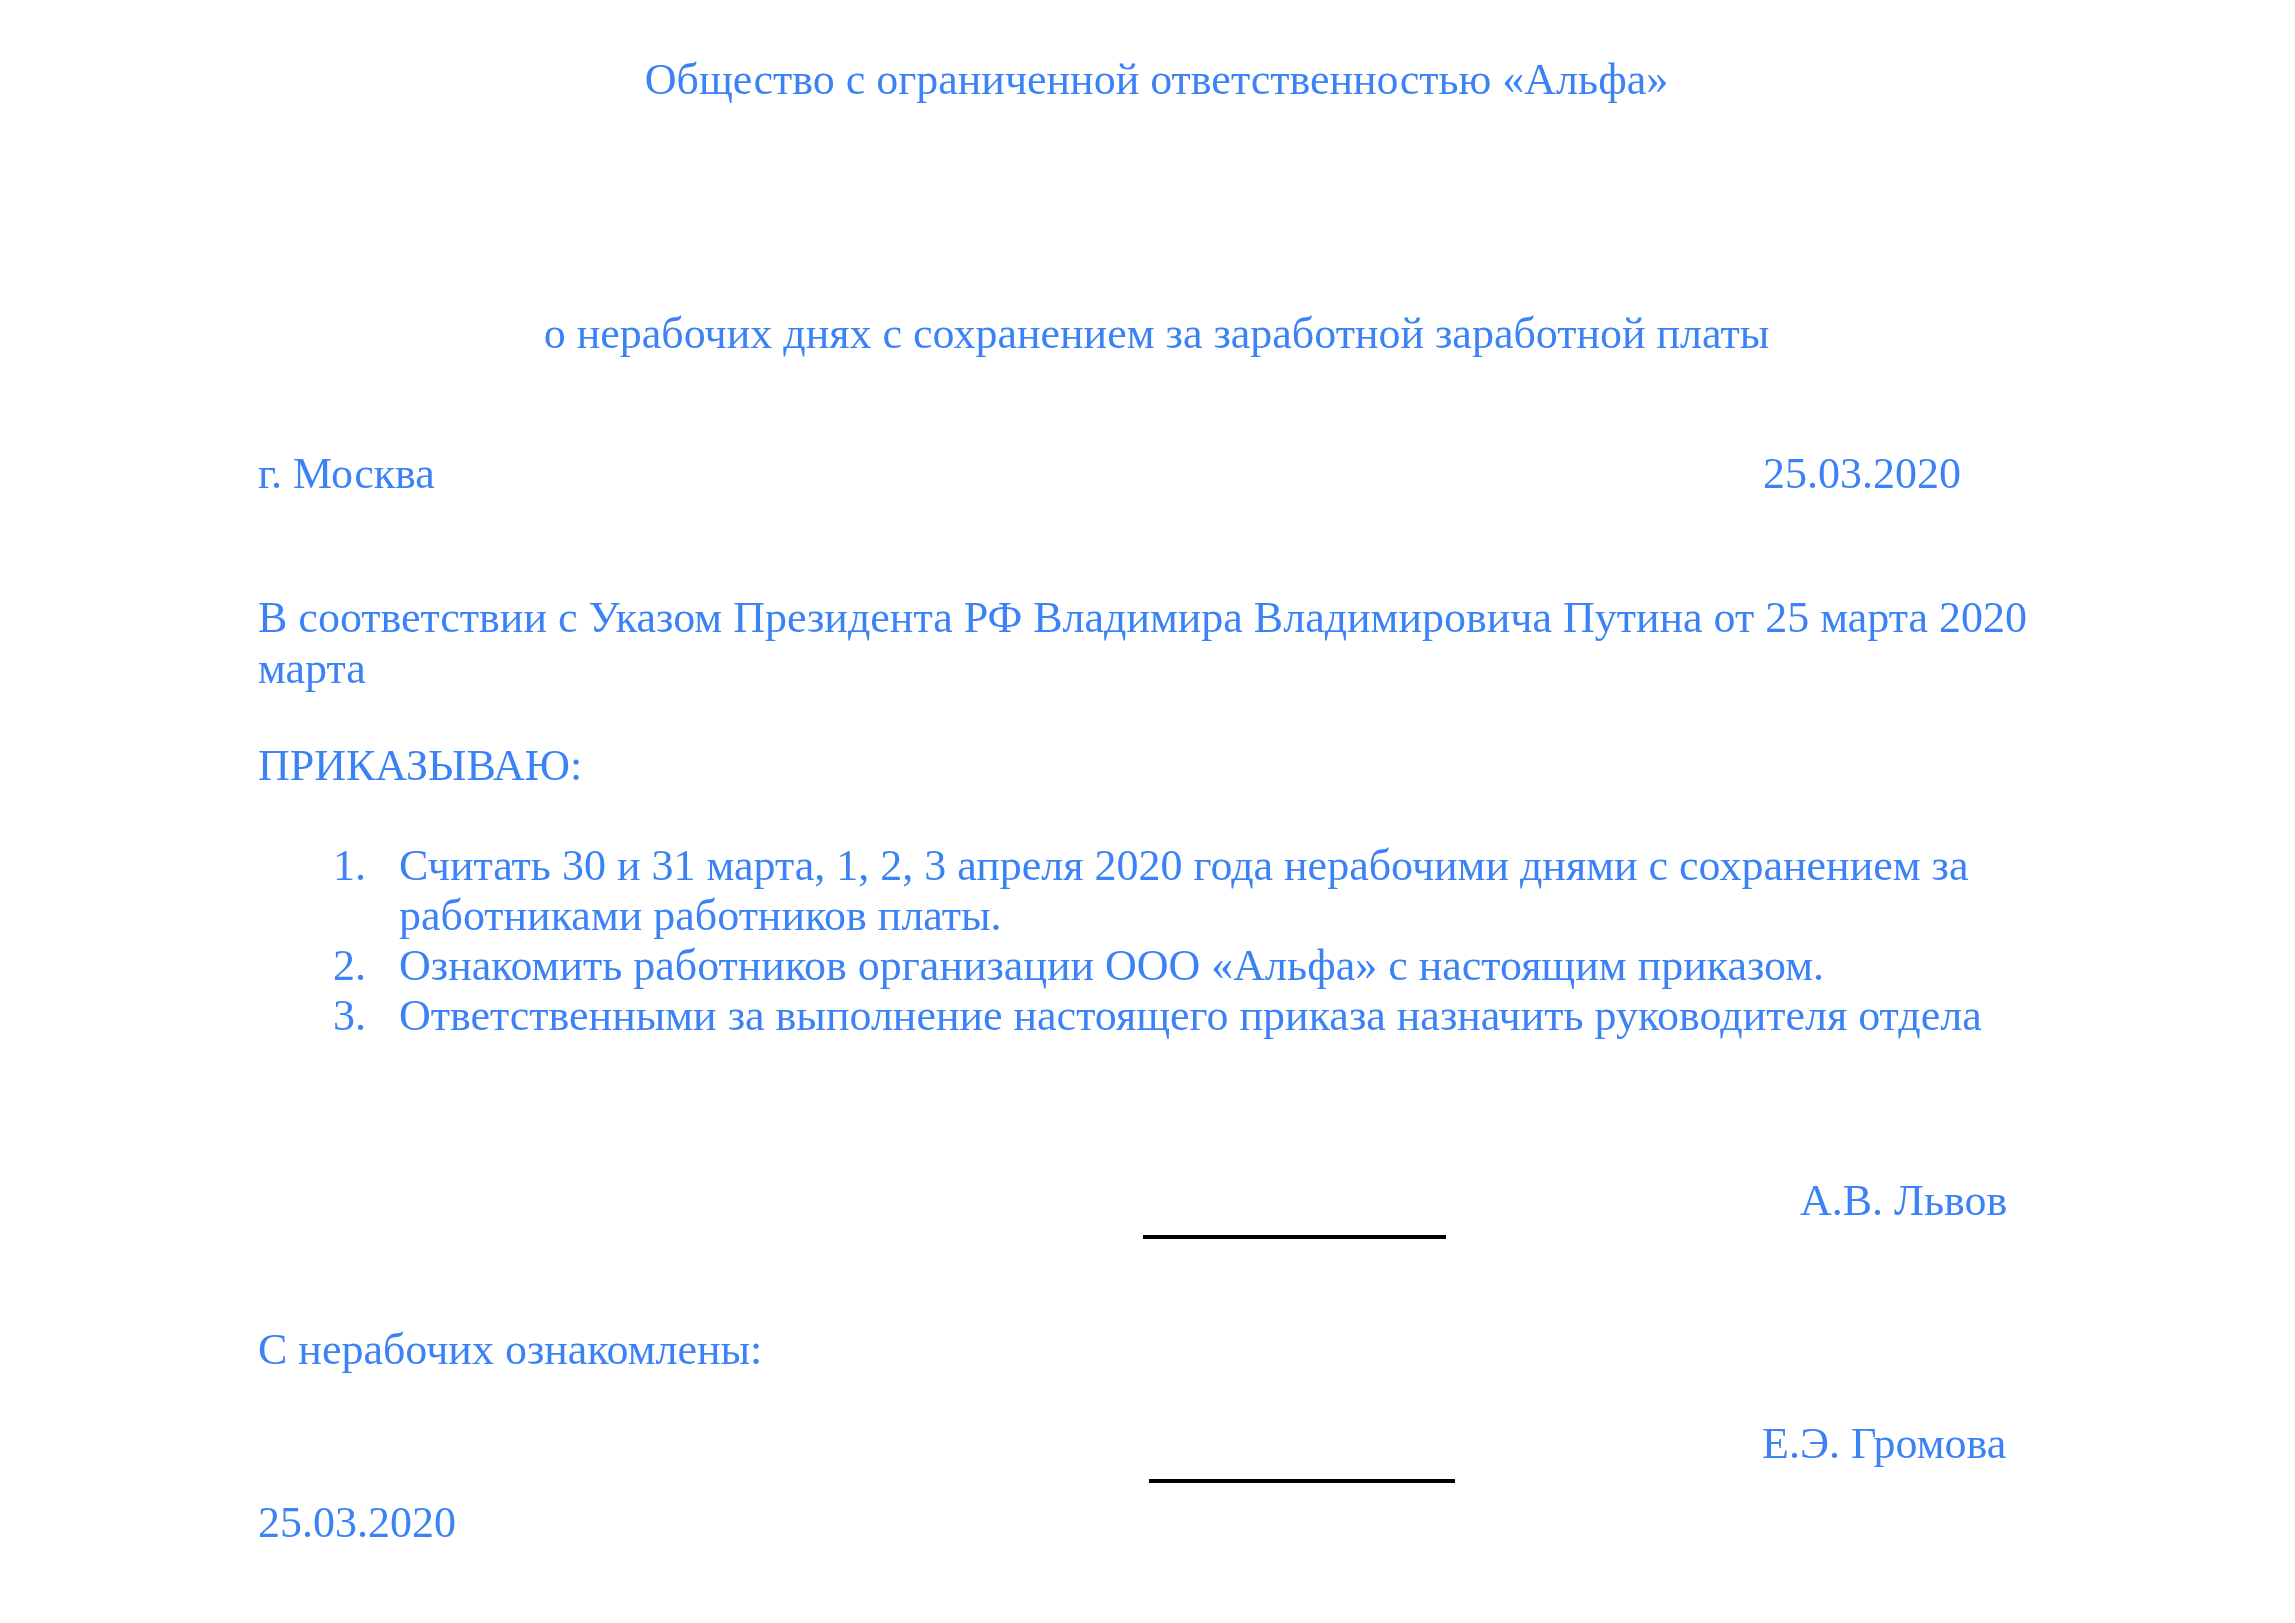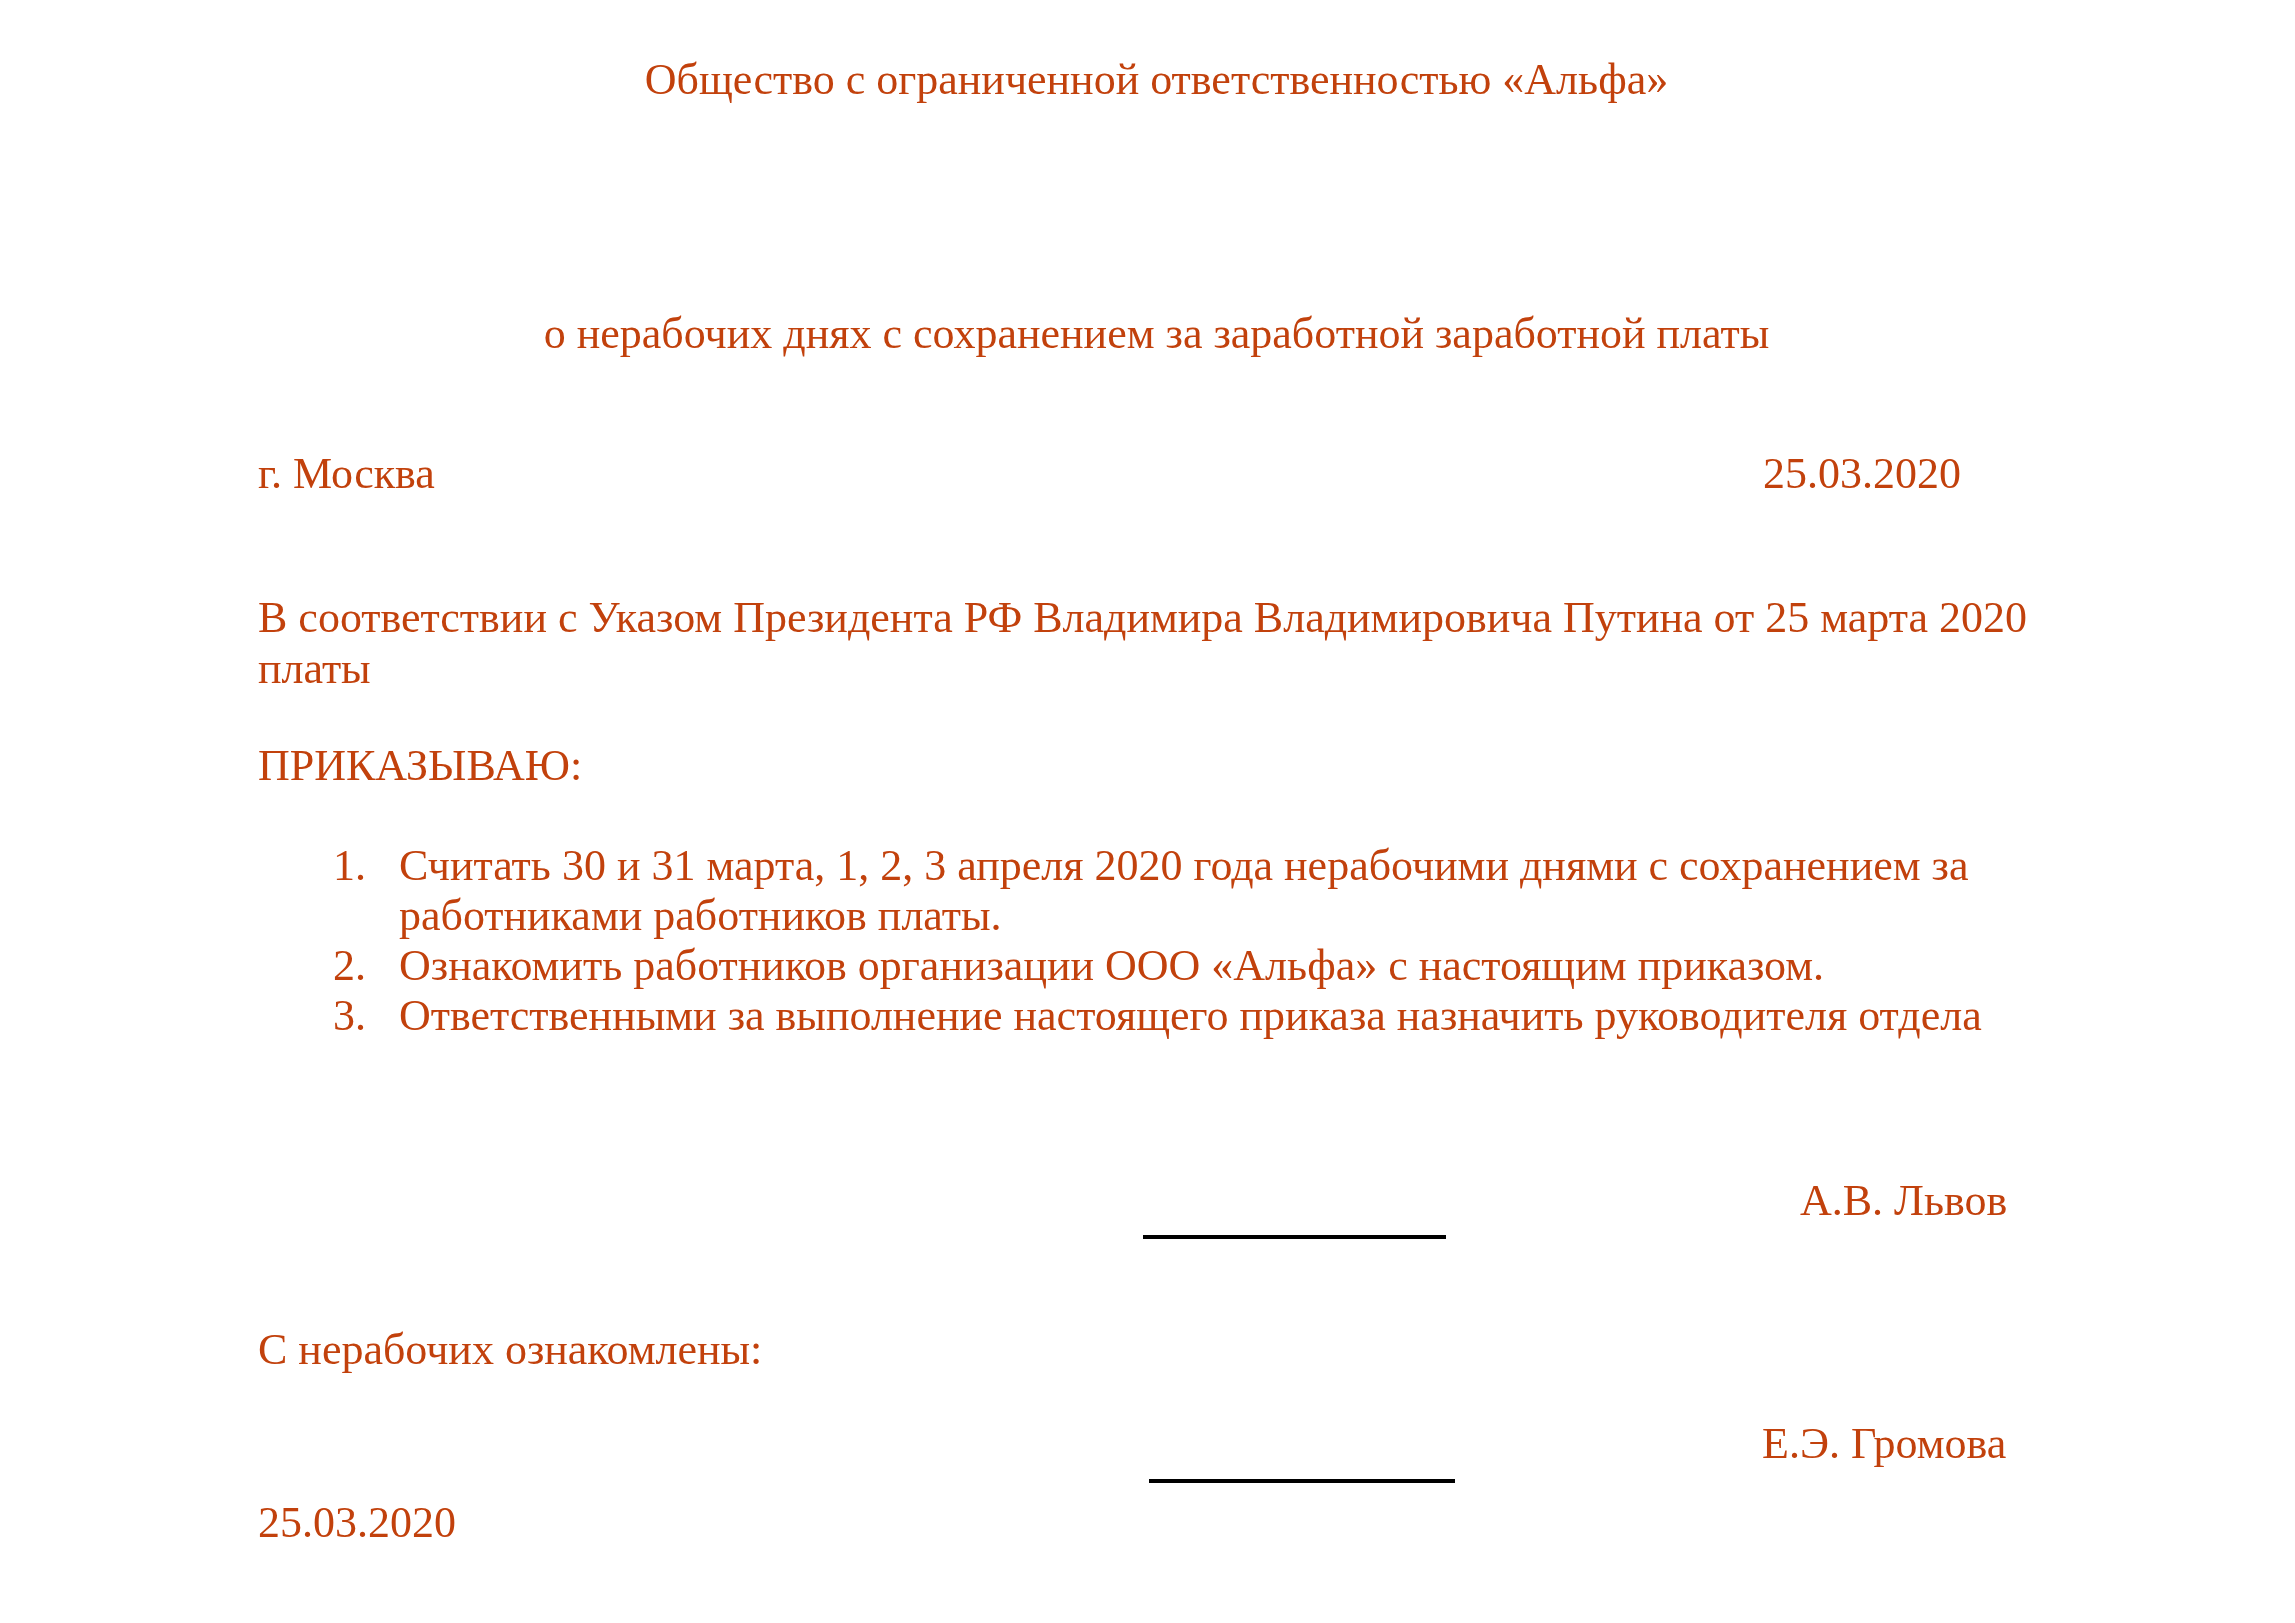--- a/index.html
+++ b/index.html
@@ -7,21 +7,21 @@
     padding: 0;
     background: #ffffff;
   }
   .page {
     position: relative;
     width: 2295px;
     height: 1624px;
     background: #ffffff;
     font-family: "Liberation Serif", "DejaVu Serif", serif;
     font-size: 44px;
-    color: #c2410c;
+    color: #3b82f6;
     overflow: hidden;
   }
   .line {
     position: absolute;
     line-height: 44px;
     white-space: nowrap;
   }
   .center {
     left: 259px;
     width: 1795px;
@@ -45,21 +45,21 @@
 
   <div class="line center" style="top:58px">Общество с ограниченной ответственностью «Альфа»</div>
 
 
   <div class="line center" style="top:312px">о нерабочих днях с сохранением за заработной заработной платы</div>
 
   <div class="line" style="top:452px; left:258px">г. Москва</div>
   <div class="line" style="top:452px; left:1763px">25.03.2020</div>
 
   <div class="line" style="top:596px; left:258px">В соответствии с Указом Президента РФ Владимира Владимировича Путина от 25 марта 2020</div>
-  <div class="line" style="top:647px; left:258px">платы</div>
+  <div class="line" style="top:647px; left:258px">марта</div>
 
   <div class="line" style="top:744px; left:258px">ПРИКАЗЫВАЮ:</div>
 
   <div class="line" style="top:844px; left:399px">
     <span class="li-num">1.</span><span>Считать 30 и 31 марта, 1, 2, 3 апреля 2020 года нерабочими днями с сохранением за</span>
   </div>
   <div class="line" style="top:894px; left:399px">работниками работников платы.</div>
 
   <div class="line" style="top:944px; left:399px">
     <span class="li-num">2.</span><span>Ознакомить работников организации ООО «Альфа» с настоящим приказом.</span>

